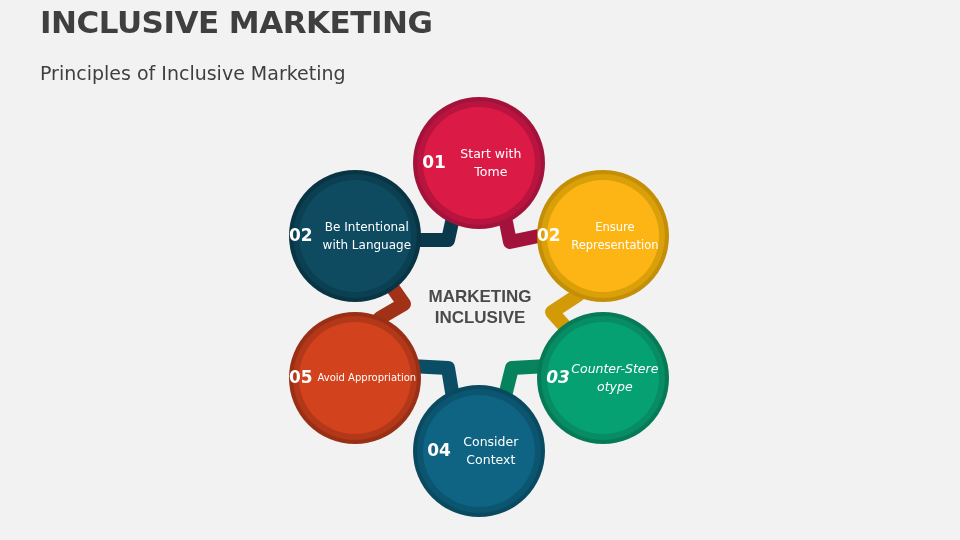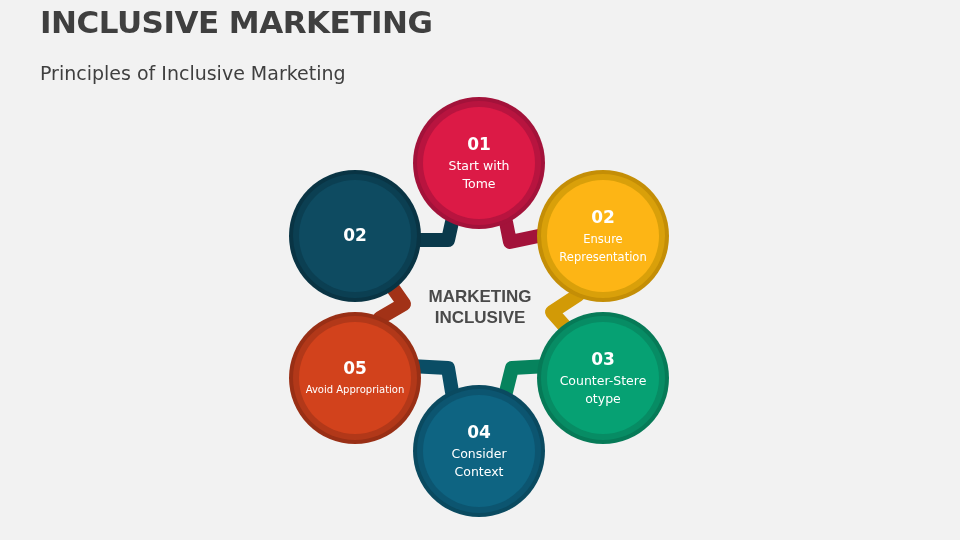--- a/index.html
+++ b/index.html
@@ -1,20 +1,20 @@
 <!DOCTYPE html>
 <html><head>
 <meta charset="utf-8">
 <style>
   html, body { margin:0; padding:0; }
   body { width:960px; height:540px; background:#f2f2f2; position:relative; overflow:hidden; font-family:"DejaVu Sans", sans-serif; }
   .title { position:absolute; left:40px; top:4px; font-size:31px; font-weight:bold; color:#3f3f3f; letter-spacing:-0.5px; font-family:"DejaVu Sans", sans-serif; }
   .subtitle { position:absolute; left:40px; top:62px; font-size:19px; color:#3f3f3f; font-family:"DejaVu Sans", sans-serif; }
   svg.diagram { position:absolute; left:0; top:0; }
-  .node { position:absolute; width:132px; height:132px; text-align:center; color:#fff; display:flex; flex-direction:column; align-items:center; justify-content:center; }
+  .node { position:absolute; width:132px; height:132px; text-align:center; color:#fff; display:flex; flex-direction:row; align-items:center; justify-content:center; }
   .node .num { font-size:17px; font-weight:bold; line-height:20px; margin-bottom:3px; }
   .node .lbl { font-size:12.5px; line-height:18px; width:116px; }
   .center-label { position:absolute; left:410px; top:286px; width:140px; text-align:center; font-family:"Liberation Sans", sans-serif; font-weight:bold; font-size:17px; line-height:21px; color:#4a4a4a; }
 </style>
 </head>
 <body>
 
 <div class="title">INCLUSIVE MARKETING</div>
 <div class="subtitle">Principles of Inclusive Marketing</div>
 
@@ -75,30 +75,31 @@
 <div class="node" style="left:413px; top:97px;">
   <div class="num">01</div>
   <div class="lbl" style="width:90px;">Start with Tome</div>
 </div>
 
 <div class="node" style="left:537px; top:170px;">
   <div class="num">02</div>
   <div class="lbl" style="font-size:11.5px;">Ensure Representation</div>
 </div>
 
-<div class="node" style="left:537px; top:312px;">
+<div class="node" style="left:537px; top:312px;font-style:italic;">
   <div class="num">03</div>
   <div class="lbl" style="width:90px; word-break:break-all;">Counter-Stereotype</div>
 </div>
 
 <div class="node" style="left:413px; top:385px;">
   <div class="num">04</div>
   <div class="lbl" style="width:80px;">Consider Context</div>
 </div>
 
 <div class="node" style="left:289px; top:312px;">
   <div class="num">05</div>
   <div class="lbl" style="font-size:10px;">Avoid Appropriation</div>
 </div>
 
 <div class="node" style="left:289px; top:170px;">
   <div class="num">02</div>
+  <div class="lbl" style="font-size:12px;">Be Intentional with Language</div>
 </div>
 
 </body></html>

